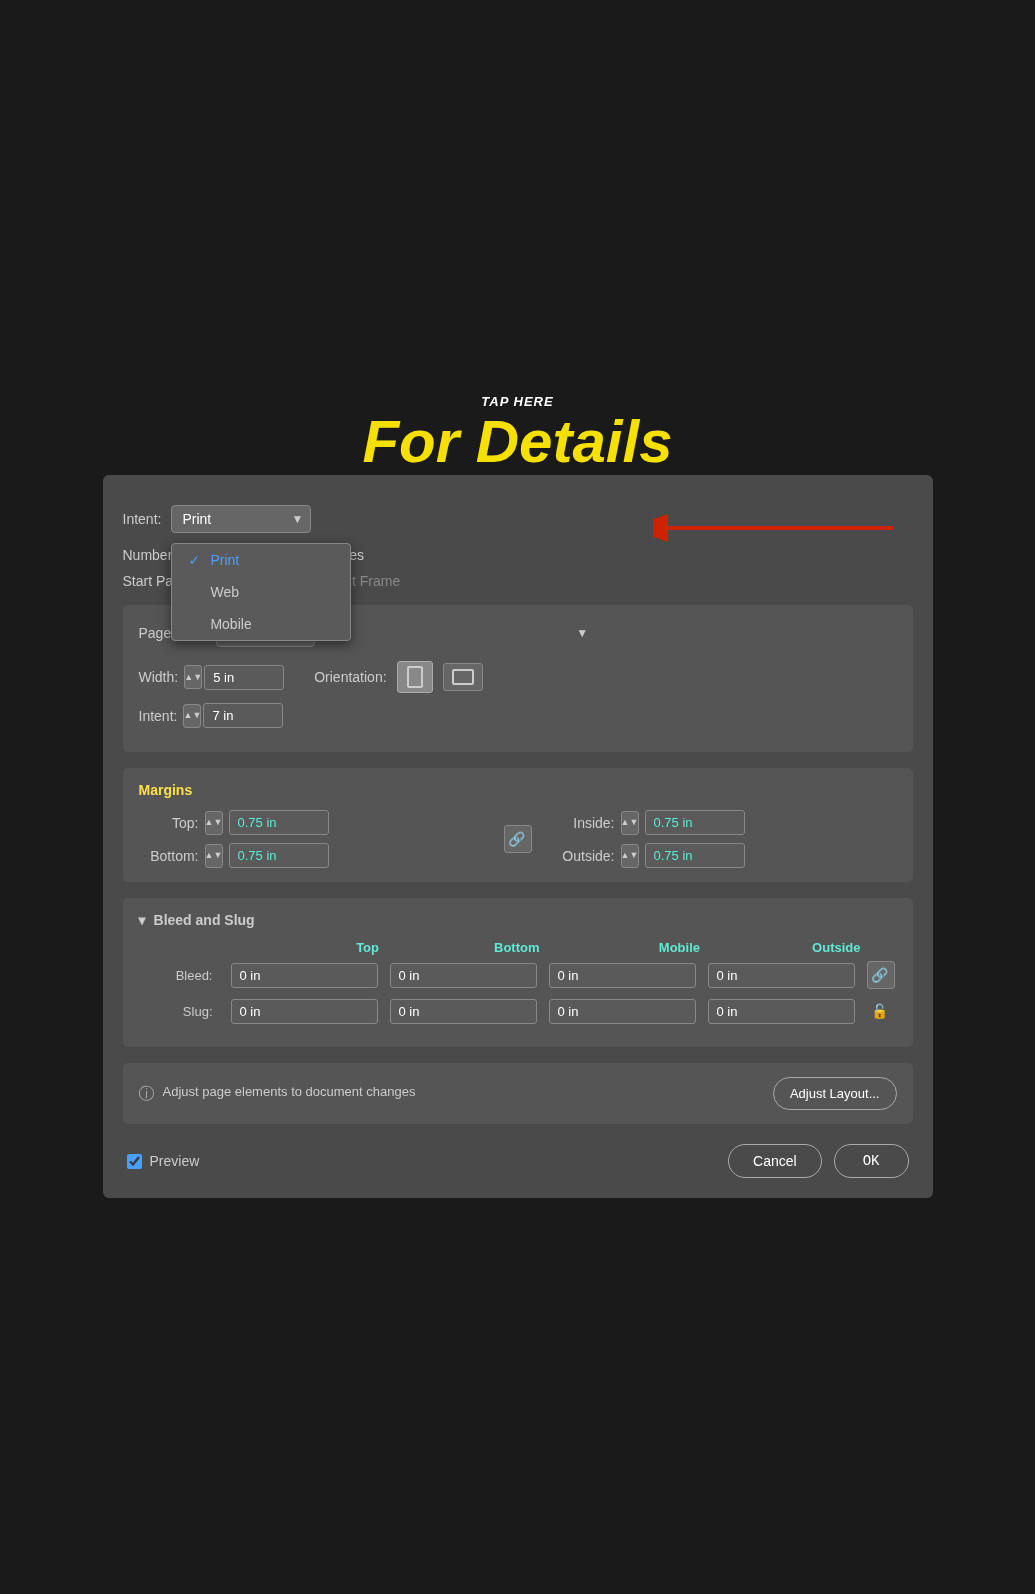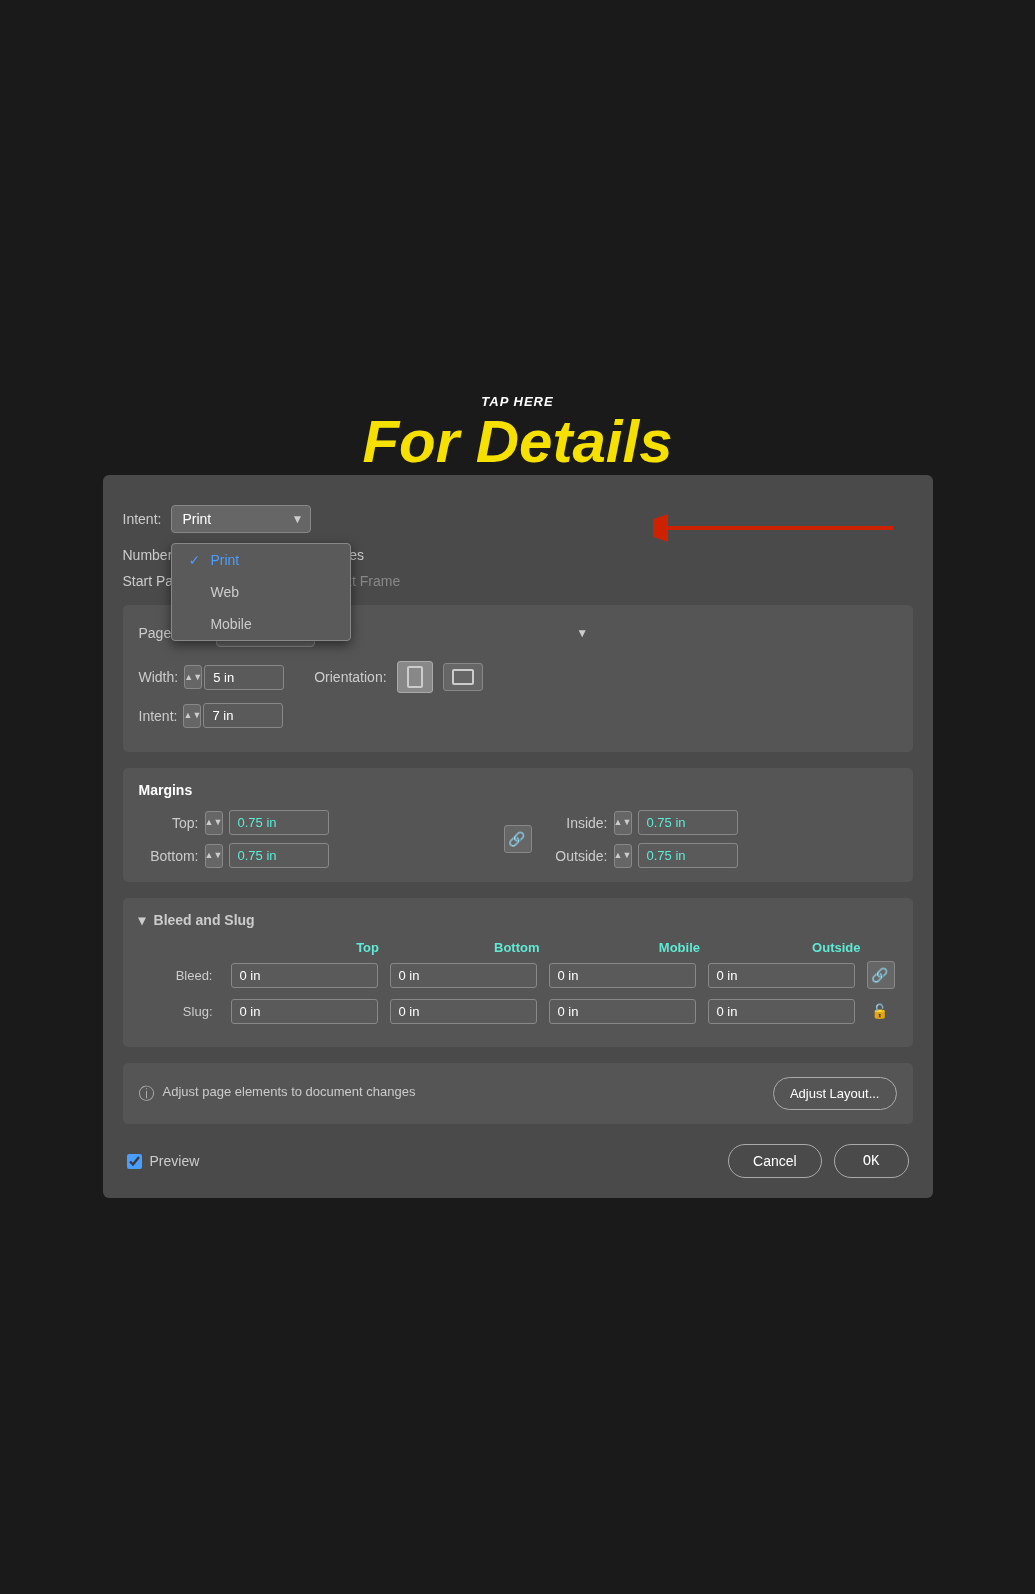--- a/index.html
+++ b/index.html
@@ -172,21 +172,21 @@
 
     
     .section {
       background: #555;
       border-radius: 5px;
       margin-top: 16px;
       padding: 14px 16px;
     }
 
     .section-header {
-      color: #ffffff;
+      color: #fde047;
       font-size: 14px;
       font-weight: 600;
       margin-bottom: 12px;
     }
 
     
     .page-size-row {
       display: flex;
       align-items: center;
       gap: 10px;
@@ -270,21 +270,21 @@
 
     .orient-btn.active {
       background: #888;
       border-color: #aaa;
     }
 
     
     .margins-grid {
       display: grid;
       grid-template-columns: 1fr auto 1fr;
-      gap: 8px;
+      gap: 15px;
       align-items: center;
     }
 
     .margin-side {
       display: flex;
       flex-direction: column;
       gap: 8px;
     }
 
     .margin-field {

